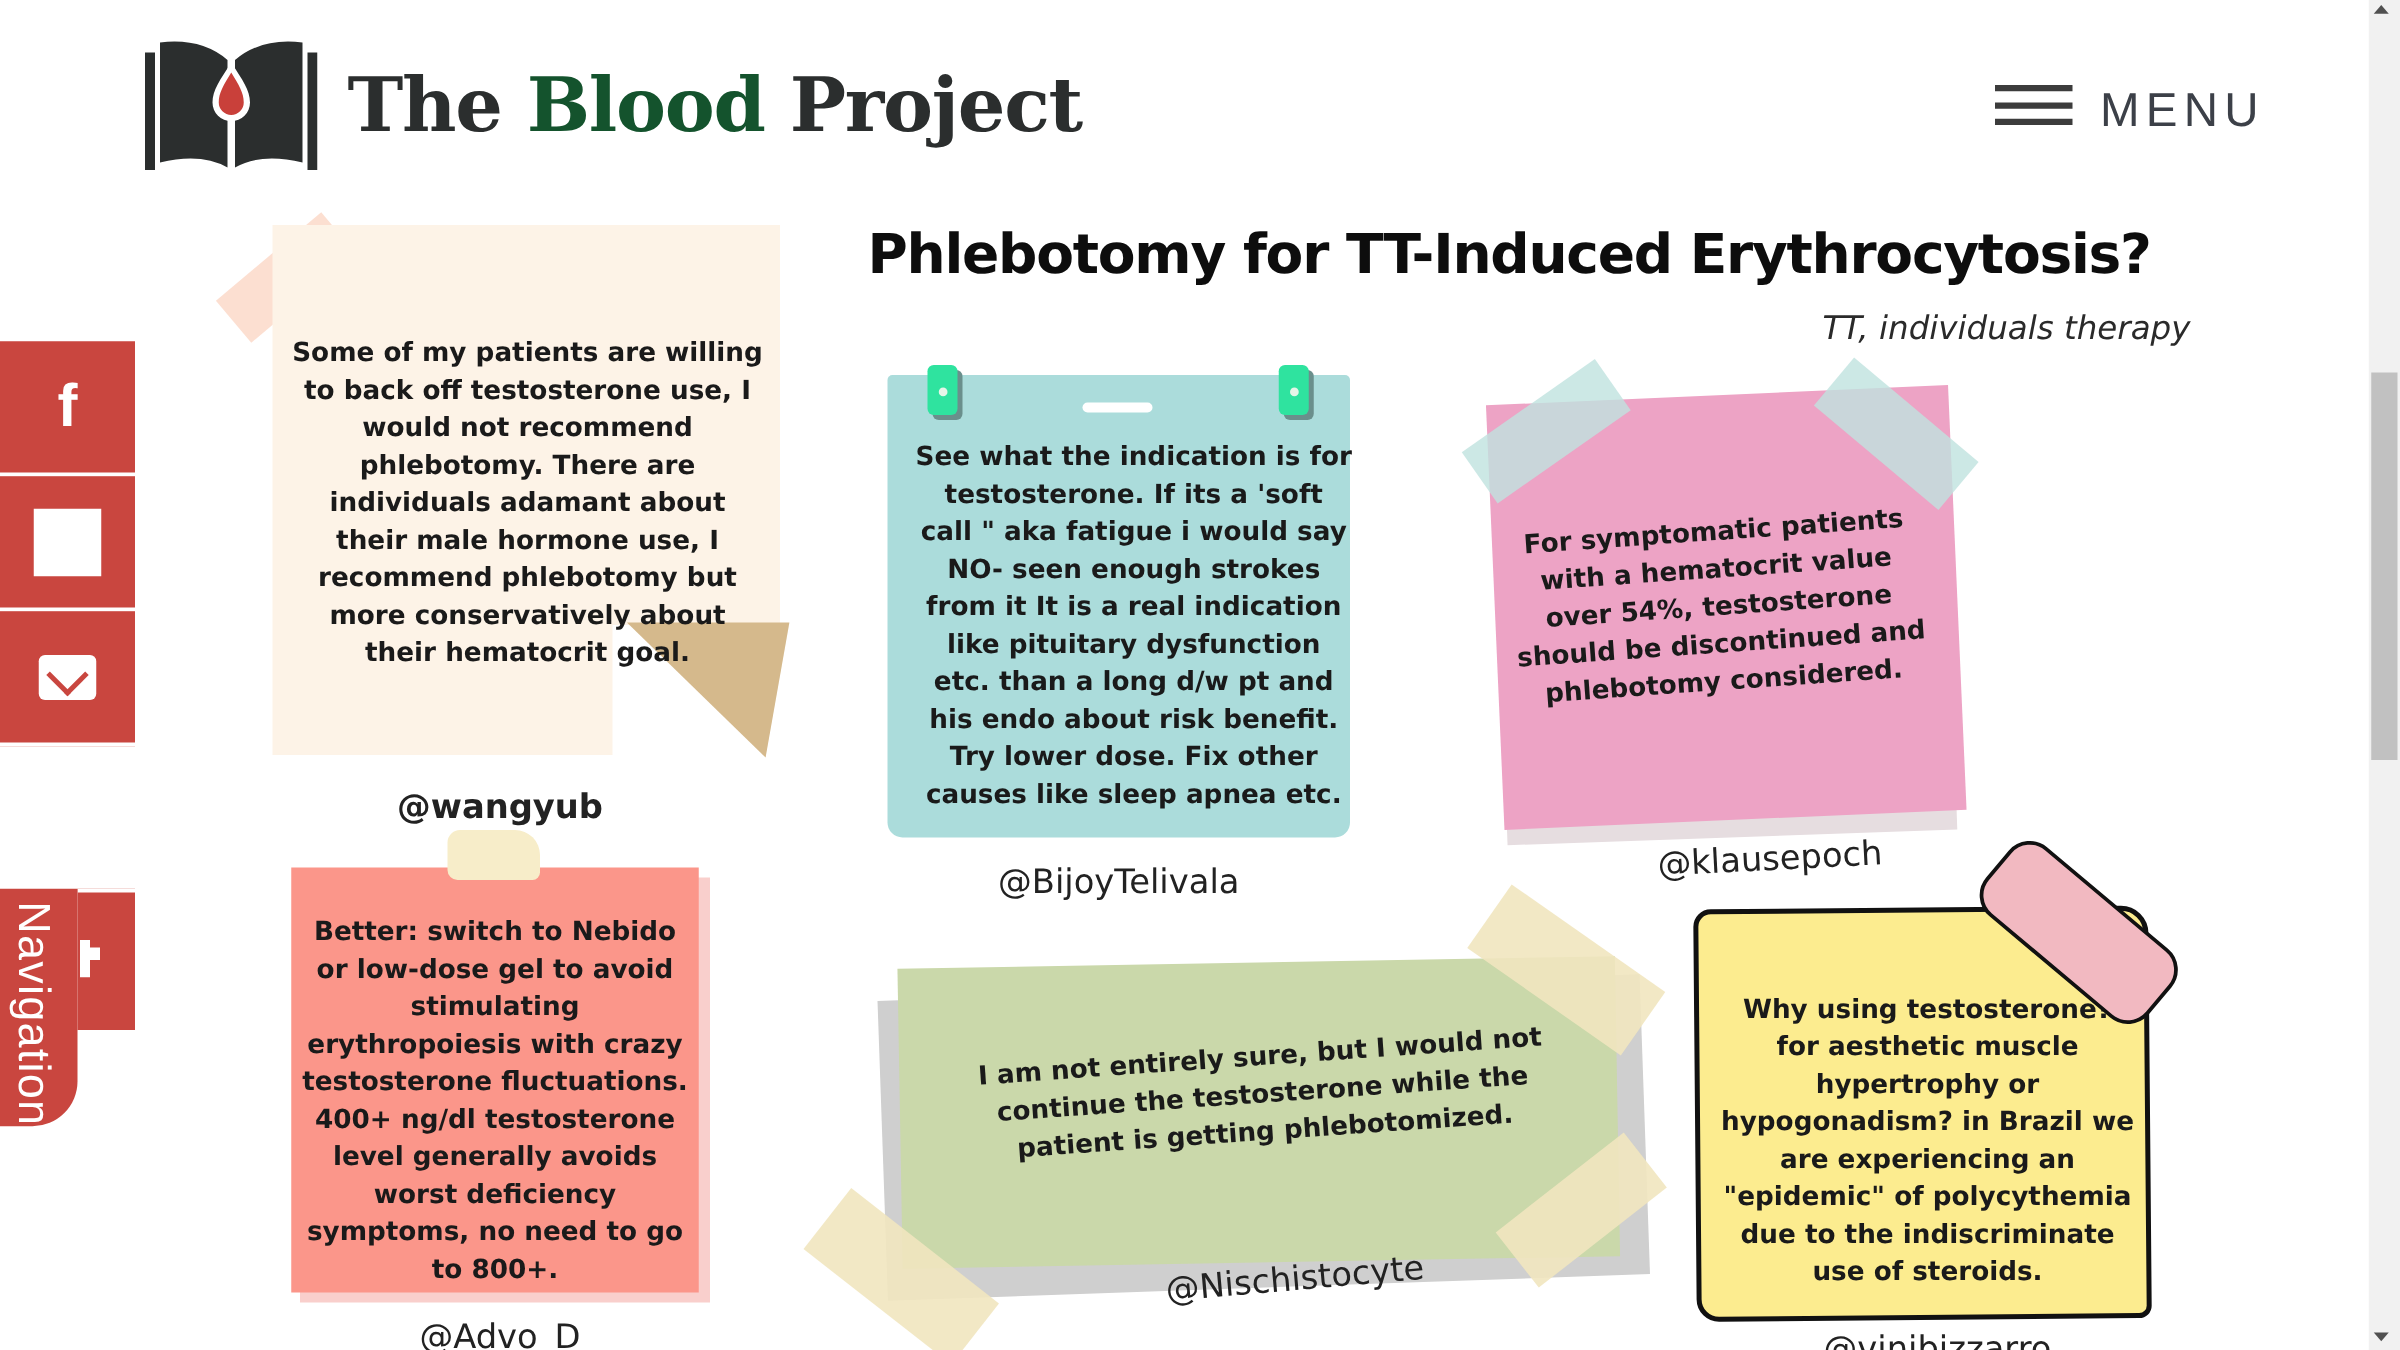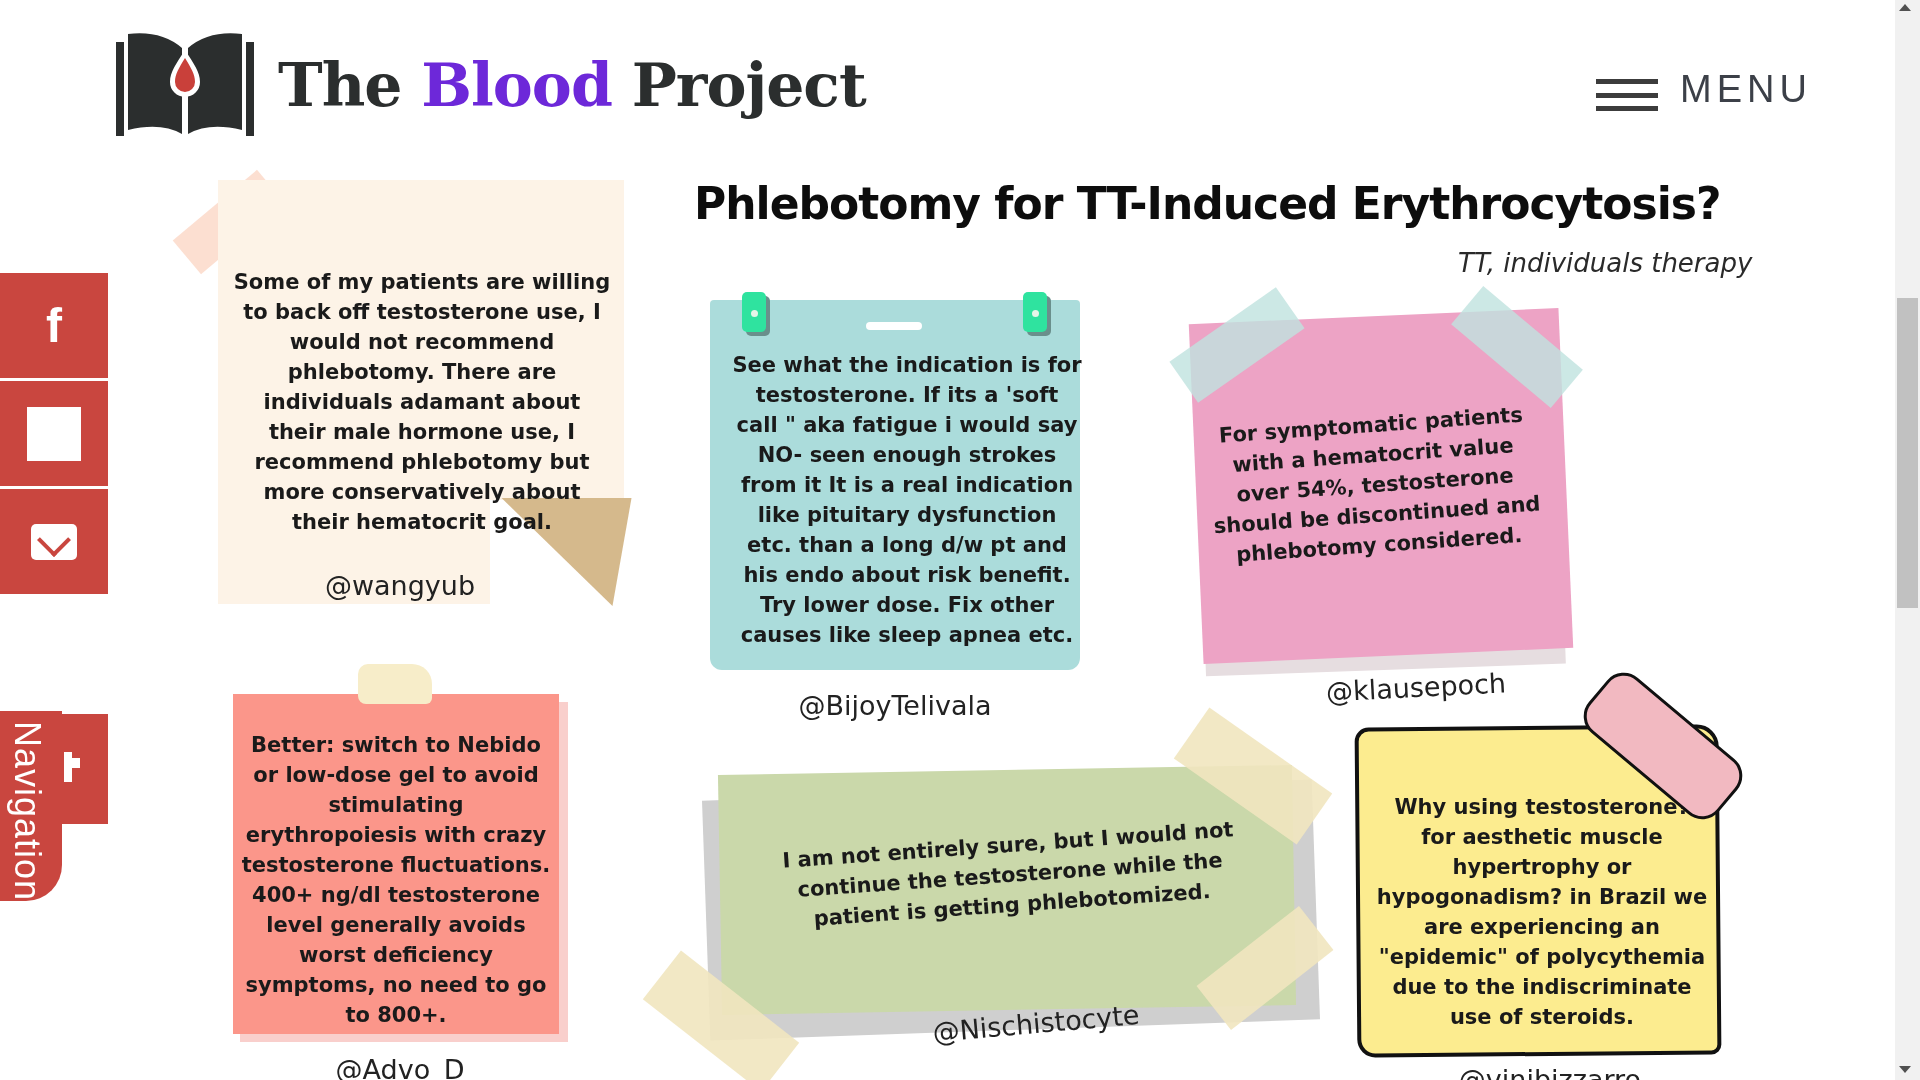--- a/index.html
+++ b/index.html
@@ -6,23 +6,23 @@
   body {
     width: 1920px; height: 1080px; overflow: hidden; position: relative;
     background: #ffffff; font-family: "DejaVu Sans", sans-serif; color: #1c1c1c;
   }
   .abs { position: absolute; }
 
   
   .logo { left: 116px; top: 30px; width: 660px; height: 110px; display: flex; align-items: center; }
   .logo-icon { width: 138px; height: 110px; position: relative; }
   .logo-text { margin-left: 24px; font-family: "DejaVu Serif", serif; font-weight: bold; font-size: 60px; letter-spacing: -1px; color: #2b2e2e; white-space: nowrap; }
-  .logo-text .red { color: #6d28d9; }
+  .logo-text .red { color: #14532d; }
 
-  .menu-btn { left: 1596px; top: 68px; display: flex; align-items: flex-end; cursor: pointer; }
+  .menu-btn { left: 1596px; top: 68px; display: flex; align-items: flex-start; cursor: pointer; }
   .hamburger { width: 62px; height: 32px; display: flex; flex-direction: column; justify-content: space-between; }
   .hamburger span { display: block; height: 5px; background: #3c3c3c; }
   .menu-label { margin-left: 22px; font-family: "Liberation Sans", sans-serif; font-size: 38px; letter-spacing: 5px; color: #3c4048; }
 
   
   .scrollbar { left: 1895px; top: 0; width: 25px; height: 1080px; background: #f1f1f1; }
   .scroll-up { left: 1899px; top: 4px; width: 0; height: 0; border-left: 6px solid transparent; border-right: 6px solid transparent; border-bottom: 7px solid #505050; }
   .scroll-down { left: 1899px; top: 1066px; width: 0; height: 0; border-left: 6px solid transparent; border-right: 6px solid transparent; border-top: 7px solid #505050; }
   .scroll-thumb { left: 1897px; top: 298px; width: 21px; height: 310px; background: #c1c1c1; }
 
@@ -44,21 +44,21 @@
 
   .note-text { font-family: "DejaVu Sans", sans-serif; font-weight: bold; font-size: 21px; line-height: 30px; text-align: center; color: #1a1a1a; }
   .handle { font-family: "DejaVu Sans", sans-serif; font-size: 27px; color: #222; text-align: center; white-space: nowrap; }
 
   
   .n1-tape { left: 174px; top: 200px; width: 110px; height: 44px; background: #fbd9c9; opacity: 0.85; transform: rotate(-40deg); }
   .n1 { left: 218px; top: 180px; width: 406px; height: 424px; background: #fdf3e7; }
   .n1-fold { left: 490px; top: 500px; width: 134px; height: 104px; background: #ffffff; }
   .n1-curl { left: 492px; top: 498px; width: 0; height: 0; border-left: 130px solid transparent; border-top: 108px solid #d5b98c; transform: skewX(-10deg); }
   .n1-text { left: 232px; top: 236px; width: 380px; margin-top: 31px; }
-  .n1-handle { left: 300px; top: 570px; width: 200px; }
+  .n1-handle { left: 300px; top: 630px; width: 200px; font-weight: bold; }
 
   
   .n2 { left: 710px; top: 300px; width: 370px; height: 370px; background: #abdcdb; border-radius: 4px 4px 12px 12px; }
   .n2-pin { width: 24px; height: 40px; background: #2fe39f; border-radius: 5px; box-shadow: 4px 4px 0 #6a8f8c; }
   .n2-pin:after { content: ""; position: absolute; left: 9px; top: 18px; width: 7px; height: 7px; background: #e6f5e8; border-radius: 50%; }
   .n2-pin-l { left: 742px; top: 292px; }
   .n2-pin-r { left: 1023px; top: 292px; }
   .n2-slot { left: 866px; top: 322px; width: 56px; height: 8px; background: #ffffff; border-radius: 4px; }
   .n2-text { left: 732px; top: 350px; width: 350px; }
   .n2-handle { left: 780px; top: 690px; width: 230px; }

